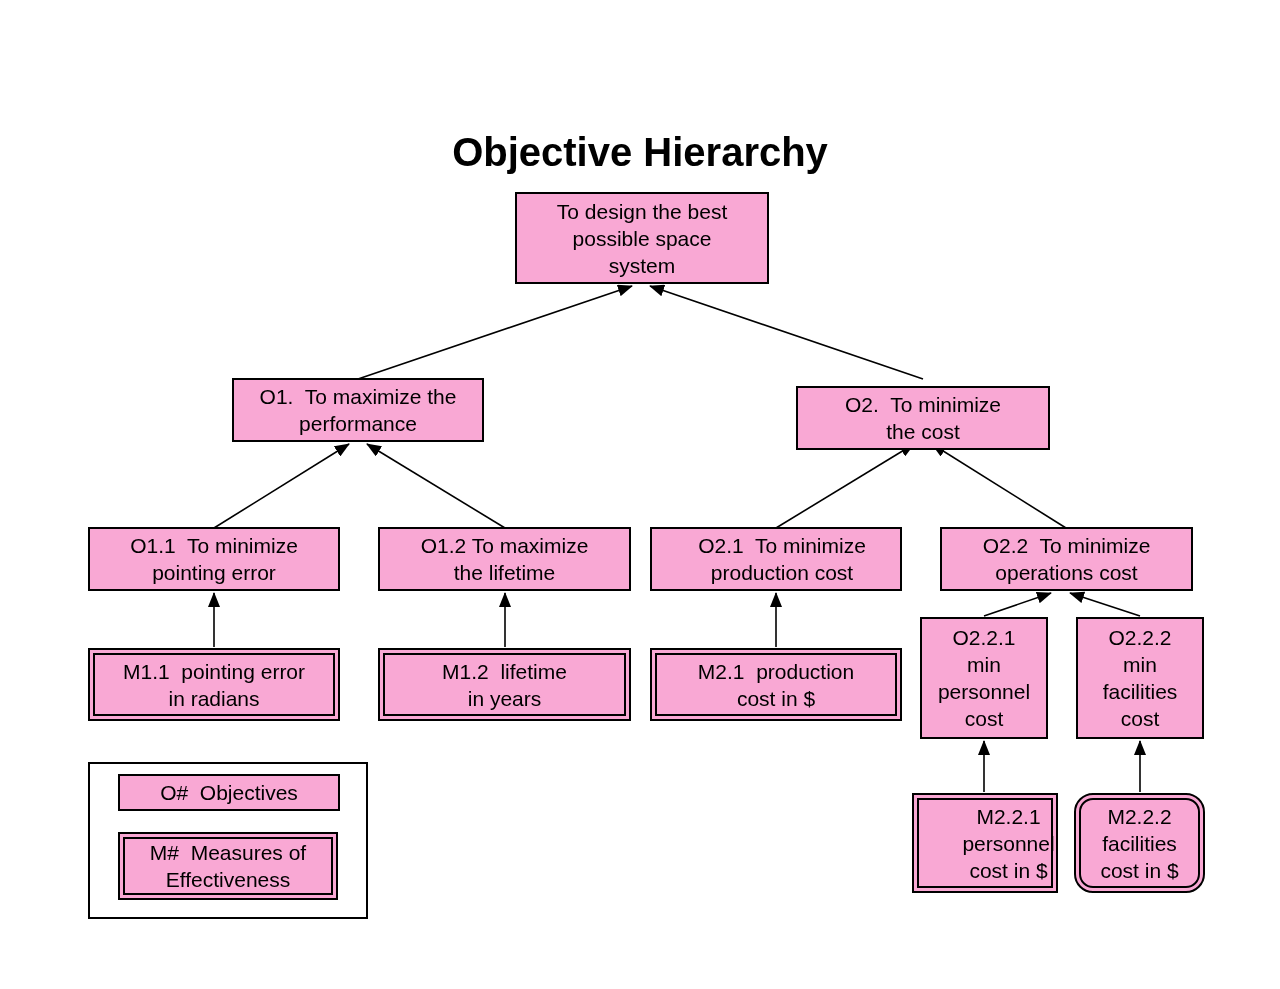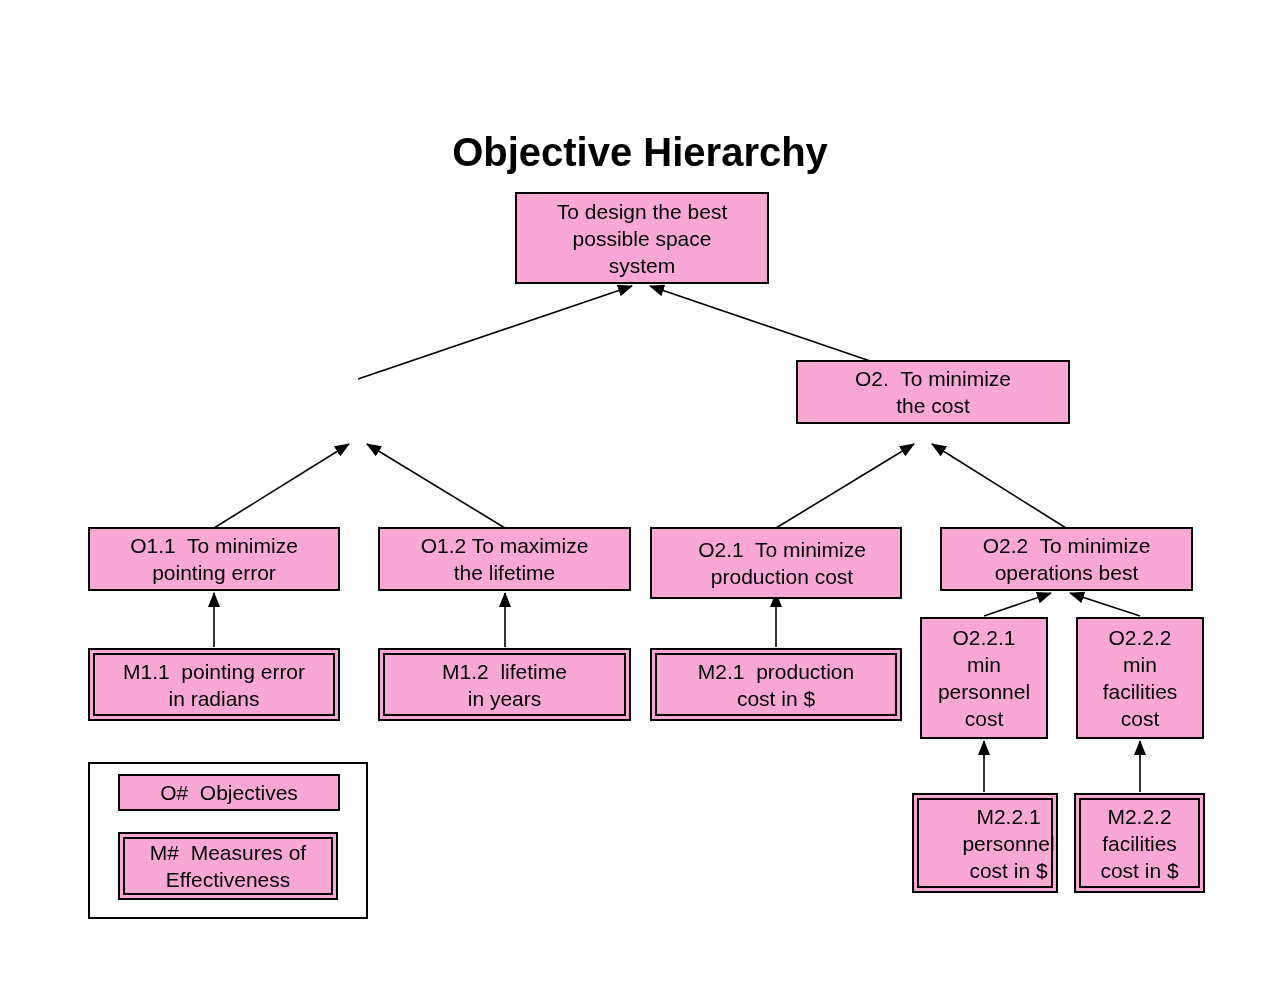--- a/index.html
+++ b/index.html
@@ -86,52 +86,54 @@
       <line x1="1140" y1="600" x2="1070" y2="577" marker-end="url(#arrow)"></line>
       <line x1="984" y1="776" x2="984" y2="725" marker-end="url(#arrow)"></line>
       <line x1="1140" y1="776" x2="1140" y2="725" marker-end="url(#arrow)"></line>
     </g>
   </svg>
 
   <div class="node" style="left:515px; top:176px; width:254px; height:92px;">To design the best
 possible space
 system</div>
 
-  <div class="node" style="left:796px; top:344px; width:274px; height:64px;">O2.  To minimize
+  <div class="node" style="left:232px; top:362px; width:252px; height:64px;">O1.  To maximize the
+performance</div>
+  <div class="node" style="left:796px; top:370px; width:254px; height:64px;">O2.  To minimize
 the cost</div>
 
   <div class="node" style="left:88px; top:511px; width:252px; height:64px;">O1.1  To minimize
 pointing error</div>
   <div class="node" style="left:378px; top:511px; width:253px; height:64px;">O1.2 To maximize
 the lifetime</div>
-  <div class="node" style="left:650px; top:511px; width:252px; height:72px;padding-left:12px;">O2.1  To minimize
+  <div class="node" style="left:650px; top:511px; width:252px; height:64px;padding-left:12px;">O2.1  To minimize
 production cost</div>
   <div class="node" style="left:940px; top:511px; width:253px; height:64px;">O2.2  To minimize
-operations best</div>
+operations cost</div>
 
   <div class="node double" style="left:88px; top:632px; width:252px; height:73px;">M1.1  pointing error
 in radians</div>
   <div class="node double" style="left:378px; top:632px; width:253px; height:73px;">M1.2  lifetime
 in years</div>
   <div class="node double" style="left:650px; top:632px; width:252px; height:73px;">M2.1  production
 cost in $</div>
 
   <div class="node" style="left:920px; top:601px; width:128px; height:122px;">O2.2.1
 min
 personnel
 cost</div>
   <div class="node" style="left:1076px; top:601px; width:128px; height:122px;">O2.2.2
 min
 facilities
 cost</div>
 
   <div class="node double" style="left:912px; top:777px; width:146px; height:100px;padding-left:47px;">M2.2.1
 personnel
 cost in $</div>
-  <div class="node double" style="left:1074px; top:777px; width:131px; height:100px;">M2.2.2
+  <div class="node double" style="left:1074px; top:777px; width:131px; height:100px;border-radius:19px;">M2.2.2
 facilities
 cost in $</div>
 
   <div class="legend-outer" style="left:88px; top:746px; width:280px; height:157px;"></div>
   <div class="node" style="left:118px; top:758px; width:222px; height:37px;">O#  Objectives</div>
   <div class="node double" style="left:118px; top:816px; width:220px; height:68px;">M#  Measures of
 Effectiveness</div>
 
 </div>
 

